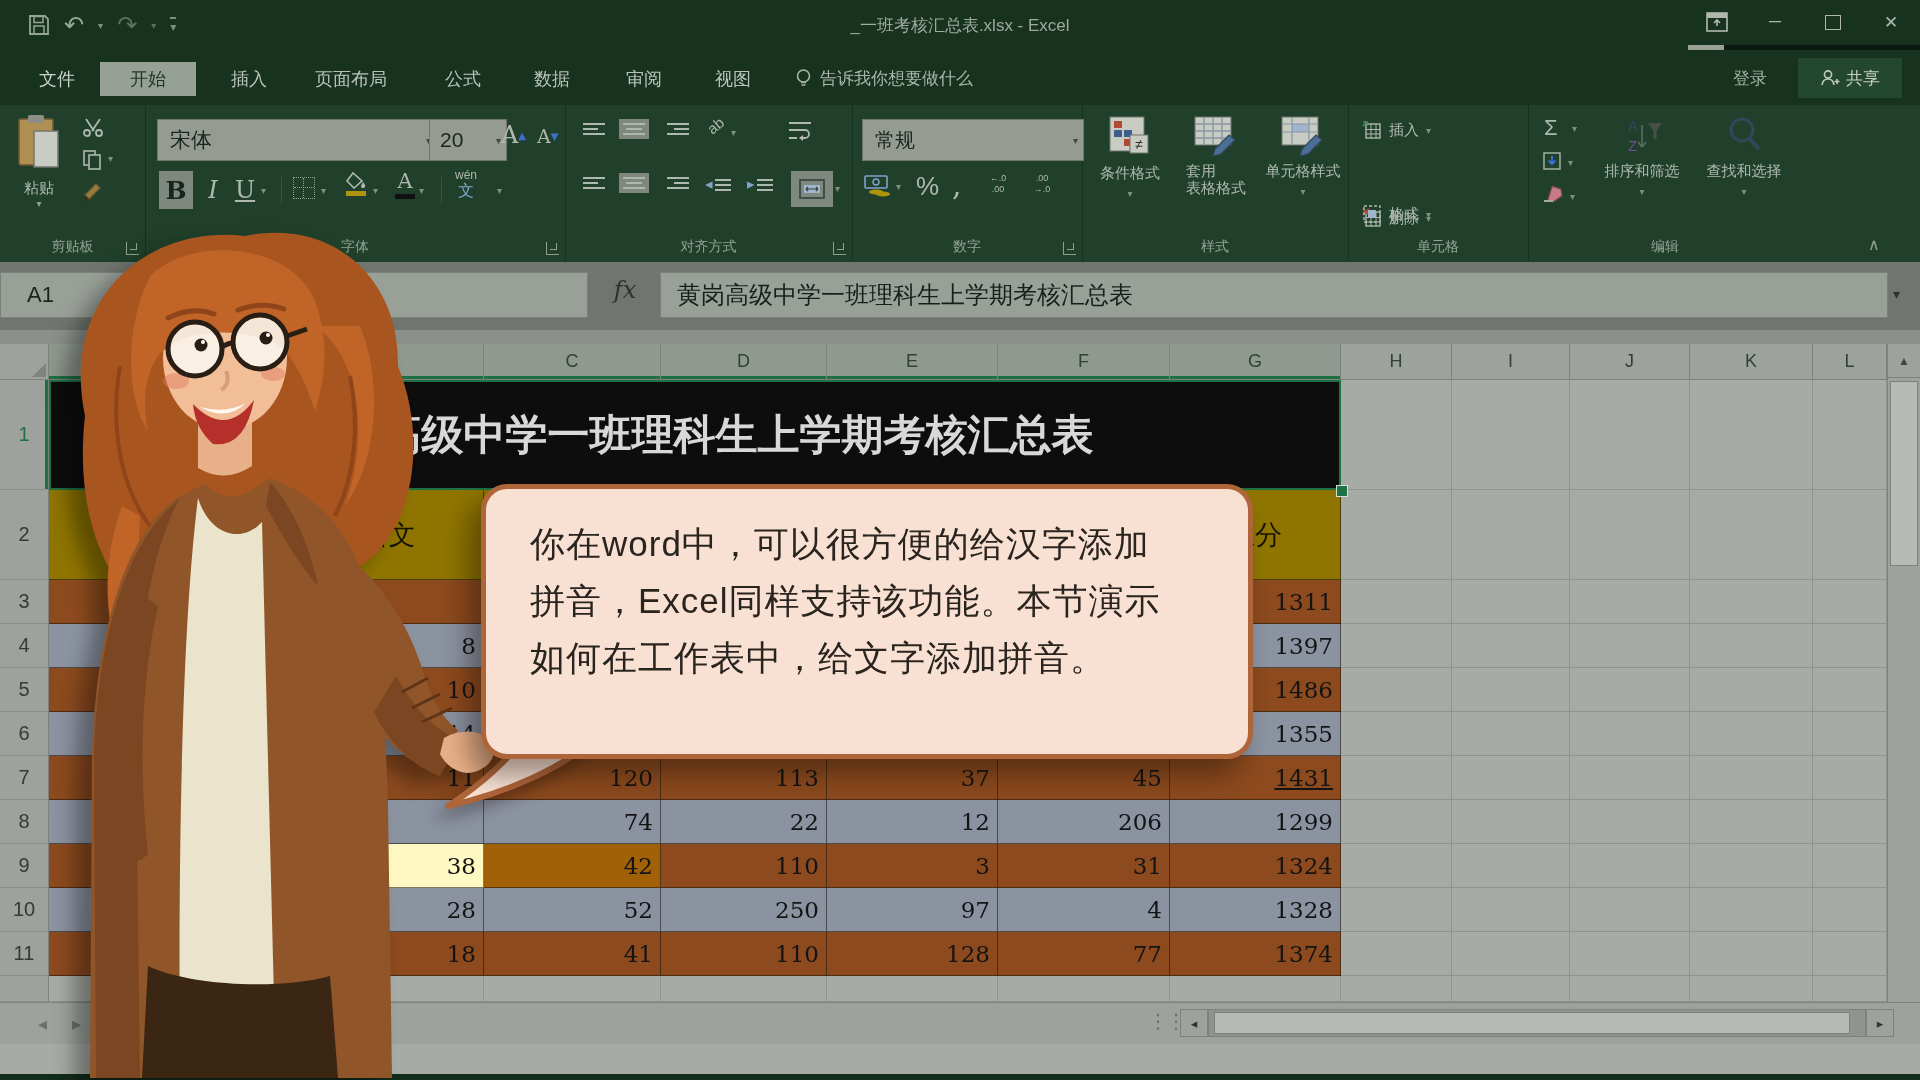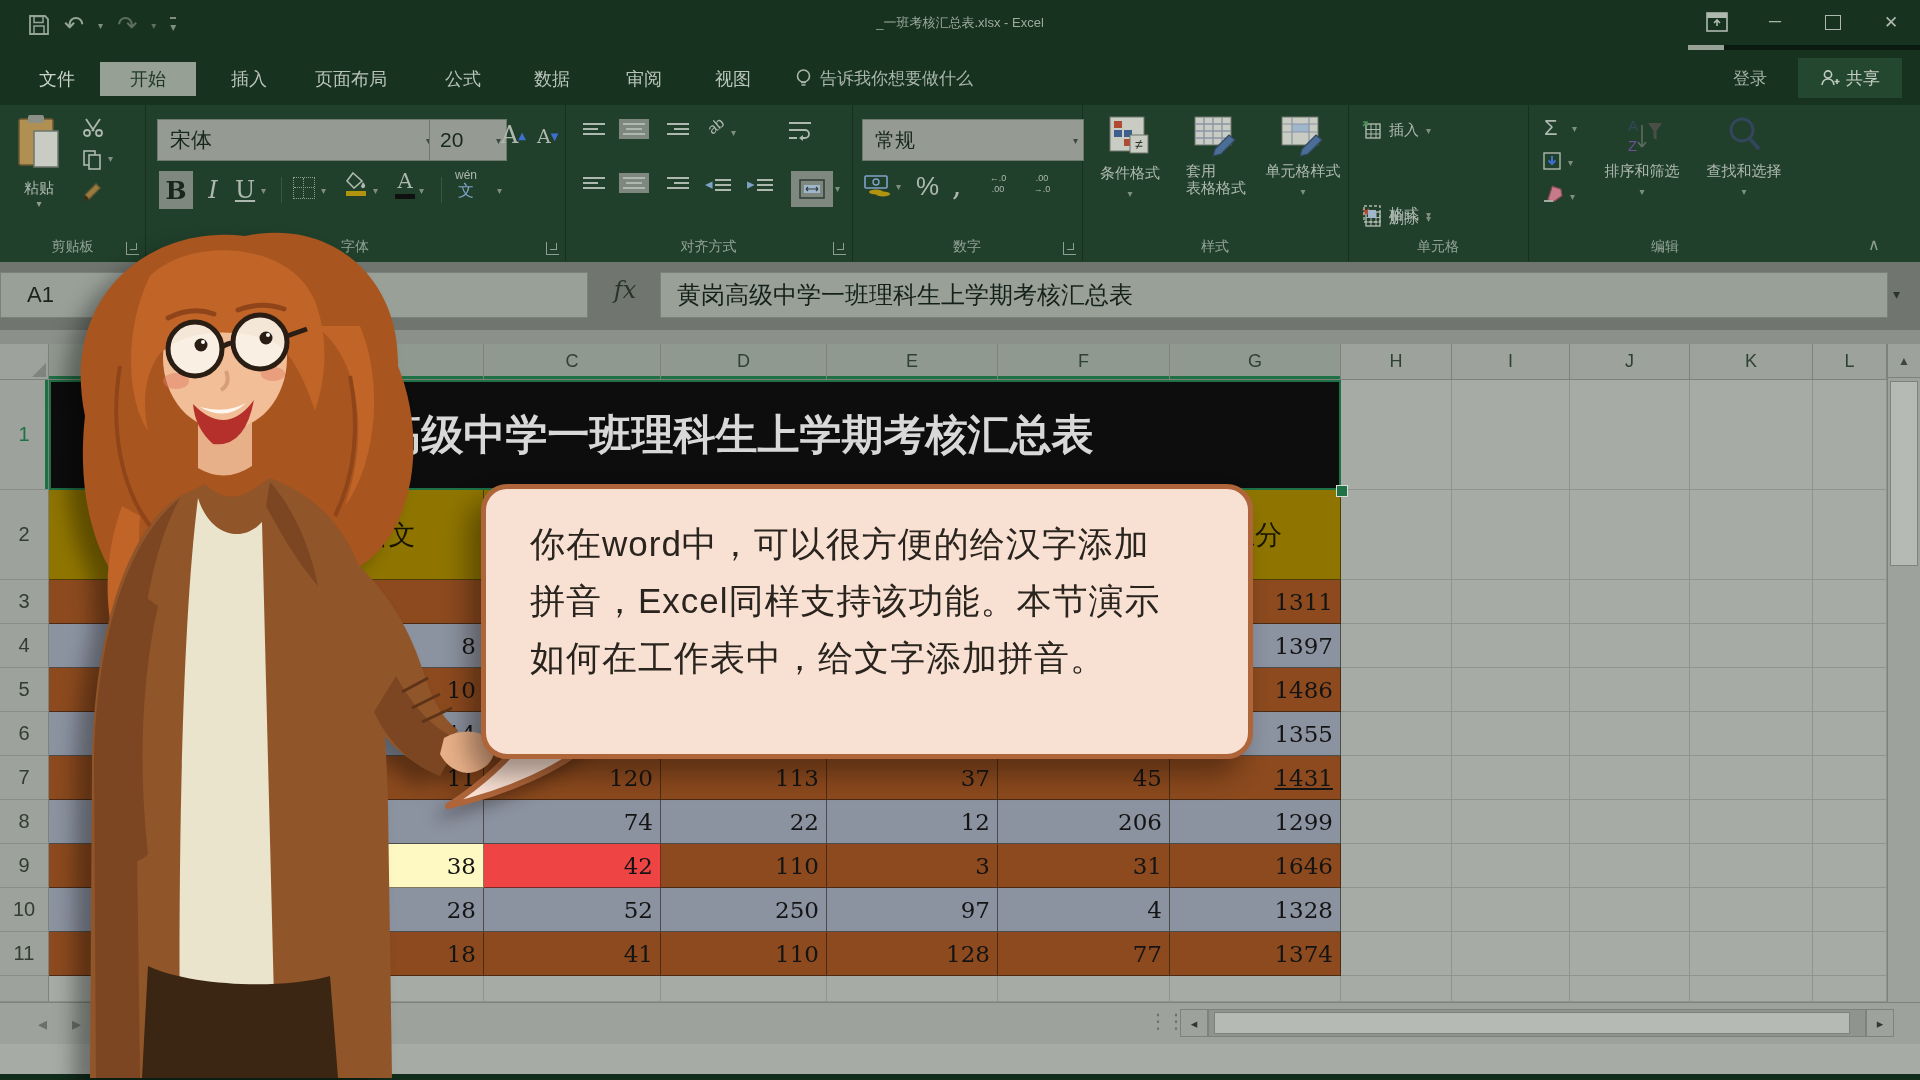--- a/index.html
+++ b/index.html
@@ -5,21 +5,21 @@
   html,body{margin:0;padding:0;background:#000;}
   #stage{position:relative;width:1920px;height:1080px;overflow:hidden;
     font-family:"Liberation Sans",sans-serif;background:#A6ABA5;}
   .abs{position:absolute;}
   
   #titlebar{left:0;top:0;width:1920px;height:50px;background:#17331F;color:#9FAA9F;}
   .qat{display:flex;align-items:center;gap:14px;position:absolute;left:28px;top:8px;height:34px;}
   .qat .glyph{font-size:24px;color:#95A597;line-height:1;}
   .qat .dim{color:#5E6E60;}
   .mini-drop{font-size:10px;color:#7E8F80;}
-  #title-text{position:absolute;left:0;right:0;top:14px;text-align:center;font-size:13px;color:#9FAA9F;}
+  #title-text{position:absolute;left:0;right:0;top:14px;text-align:center;font-size:17px;color:#9FAA9F;}
   .winbtns{position:absolute;right:0;top:0;height:44px;display:flex;}
   .winbtn{width:58px;height:44px;display:flex;align-items:center;justify-content:center;color:#AEB8AF;font-size:17px;}
   .maxbox{width:14px;height:13px;border:1.5px solid #AEB8AF;display:inline-block;}
   #video-progress{left:1688px;top:45px;width:232px;height:7px;background:#0B1A10;}
   #video-progress-played{left:1688px;top:45px;width:36px;height:7px;background:#97A195;}
   
   #tabsrow{left:0;top:50px;width:1920px;height:55px;background:#17331F;}
   .rtab{position:absolute;top:12px;height:34px;line-height:34px;font-size:18px;color:#B9C3BA;text-align:center;}
   #tab-file{left:22px;width:70px;color:#CBD5CB;}
   #tab-active{left:100px;width:96px;background:#97A095;color:#1C3722;}
@@ -570,25 +570,25 @@
           <div class="gc" style="width: 111px;"></div>
           <div class="gc" style="width: 118px;"></div>
           <div class="gc" style="width: 120px;"></div>
           <div class="gc" style="width: 123px;"></div>
           <div class="gc" style="width: 74px;"></div>
         </div>
         <div class="grow" style="height: 44px;">
           <div class="rowhdr" style="width: 49px;">9</div>
           <div class="gc tablecell namecell" style="width: 245px; background: rgb(140, 74, 30);">王</div>
           <div class="gc tablecell num" style="width: 190px; background: #fef9c3;">38</div>
-          <div class="gc tablecell num" style="width: 177px; background: #ef4444;">42</div>
+          <div class="gc tablecell num" style="width: 177px; background: #a16207;">42</div>
           <div class="gc tablecell num" style="width: 166px; background: rgb(140, 74, 30);">110</div>
           <div class="gc tablecell num" style="width: 171px; background: rgb(140, 74, 30);">3</div>
           <div class="gc tablecell num" style="width: 172px; background: rgb(140, 74, 30);">31</div>
-          <div class="gc tablecell num" style="width: 171px; background: rgb(140, 74, 30);">1646</div>
+          <div class="gc tablecell num" style="width: 171px; background: rgb(140, 74, 30);">1324</div>
           <div class="gc" style="width: 111px;"></div>
           <div class="gc" style="width: 118px;"></div>
           <div class="gc" style="width: 120px;"></div>
           <div class="gc" style="width: 123px;"></div>
           <div class="gc" style="width: 74px;"></div>
         </div>
         <div class="grow" style="height: 44px;">
           <div class="rowhdr" style="width: 49px;">10</div>
           <div class="gc tablecell namecell" style="width: 245px; background: rgb(139, 146, 160);">赵</div>
           <div class="gc tablecell num" style="width: 190px; background: rgb(139, 146, 160);">28</div>

